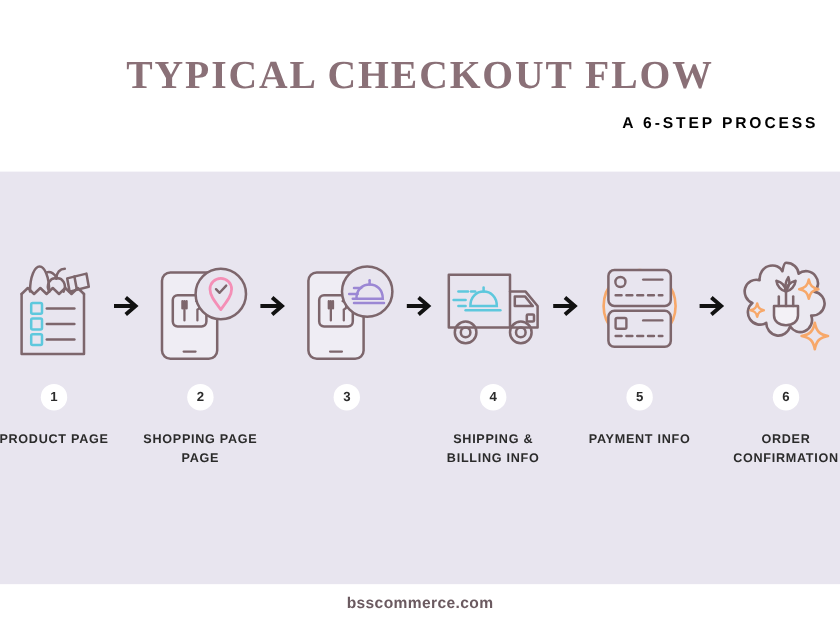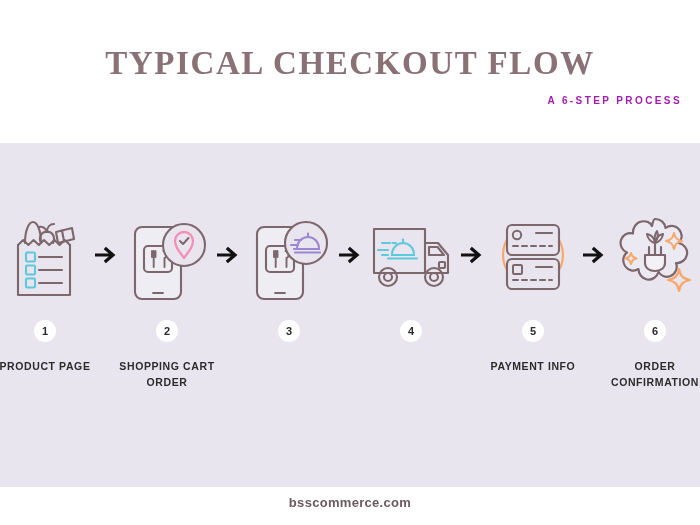--- a/index.html
+++ b/index.html
@@ -19,24 +19,24 @@
     font-size:33px;
     font-weight:bold;
     letter-spacing:1.6px;
     color:#8a7077;
     line-height:42px;
     white-space:nowrap;
     font-family:Liberation Serif, serif;
   }
   .subtitle{
     position:absolute;right:18px;top:95px;
-    font-size:10px;
+    font-size:13px;
     font-weight:bold;
     letter-spacing:2.4px;
-    color:#a21caf;
+    color:#000000;
     white-space:nowrap;
   }
   .panel{
     position:absolute;left:0;top:143px;width:700px;height:344px;
     background:#e8e5ef;
   }
   .footer{
     position:absolute;left:0;top:487px;width:700px;height:38px;background:#ffffff;
   }
   .footer-text{
@@ -148,21 +148,21 @@
           </g>
 
           <path d="M43 37 L40 47 L52 47" fill="#e8e5ef" stroke="#7d666c" stroke-width="2.1" stroke-linejoin="round"></path>
           <circle cx="57" cy="36" r="21" fill="#e8e5ef" stroke="#7d666c" stroke-width="2.1"></circle>
 
           <path d="M57 49 C51 41 48 37 48 32 C48 27 52 23 57 23 C62 23 66 27 66 32 C66 37 63 41 57 49 Z" fill="none" stroke="#f48fb6" stroke-width="2.3" stroke-linejoin="round"></path>
           <path d="M53 32 L56 35 L61.5 29" fill="none" stroke="#7d666c" stroke-width="2" stroke-linecap="round" stroke-linejoin="round"></path>
         </svg>
       </div>
       <div class="num-circle">2</div>
-      <div class="step-label">SHOPPING CART ORDER</div>
+      <div class="step-label">SHOPPING PAGE PAGE</div>
     </div>
 
     <div class="arrow">
       <svg width="22" height="20" viewBox="0 0 22 20">
         <path d="M1 10 L15 10 M11 4 L18 10 L11 16" fill="none" stroke="#111111" stroke-width="3.2" stroke-linecap="square" stroke-linejoin="miter"></path>
       </svg>
     </div>
 
     <div class="step">
       <div class="icon-box">
@@ -218,20 +218,21 @@
             <path d="M20 39.5 L49 39.5"></path>
             <path d="M35 24 L35 20.5"></path>
             <path d="M14 24 L22 24"></path>
             <path d="M24.5 24 L28 24"></path>
             <path d="M10 31 L20 31"></path>
             <path d="M14 36 L20 36"></path>
           </g>
         </svg>
       </div>
       <div class="num-circle">4</div>
+      <div class="step-label">SHIPPING &amp; BILLING INFO</div>
     </div>
 
     <div class="arrow">
       <svg width="22" height="20" viewBox="0 0 22 20">
         <path d="M1 10 L15 10 M11 4 L18 10 L11 16" fill="none" stroke="#111111" stroke-width="3.2" stroke-linecap="square" stroke-linejoin="miter"></path>
       </svg>
     </div>
 
     <div class="step">
       <div class="icon-box">

